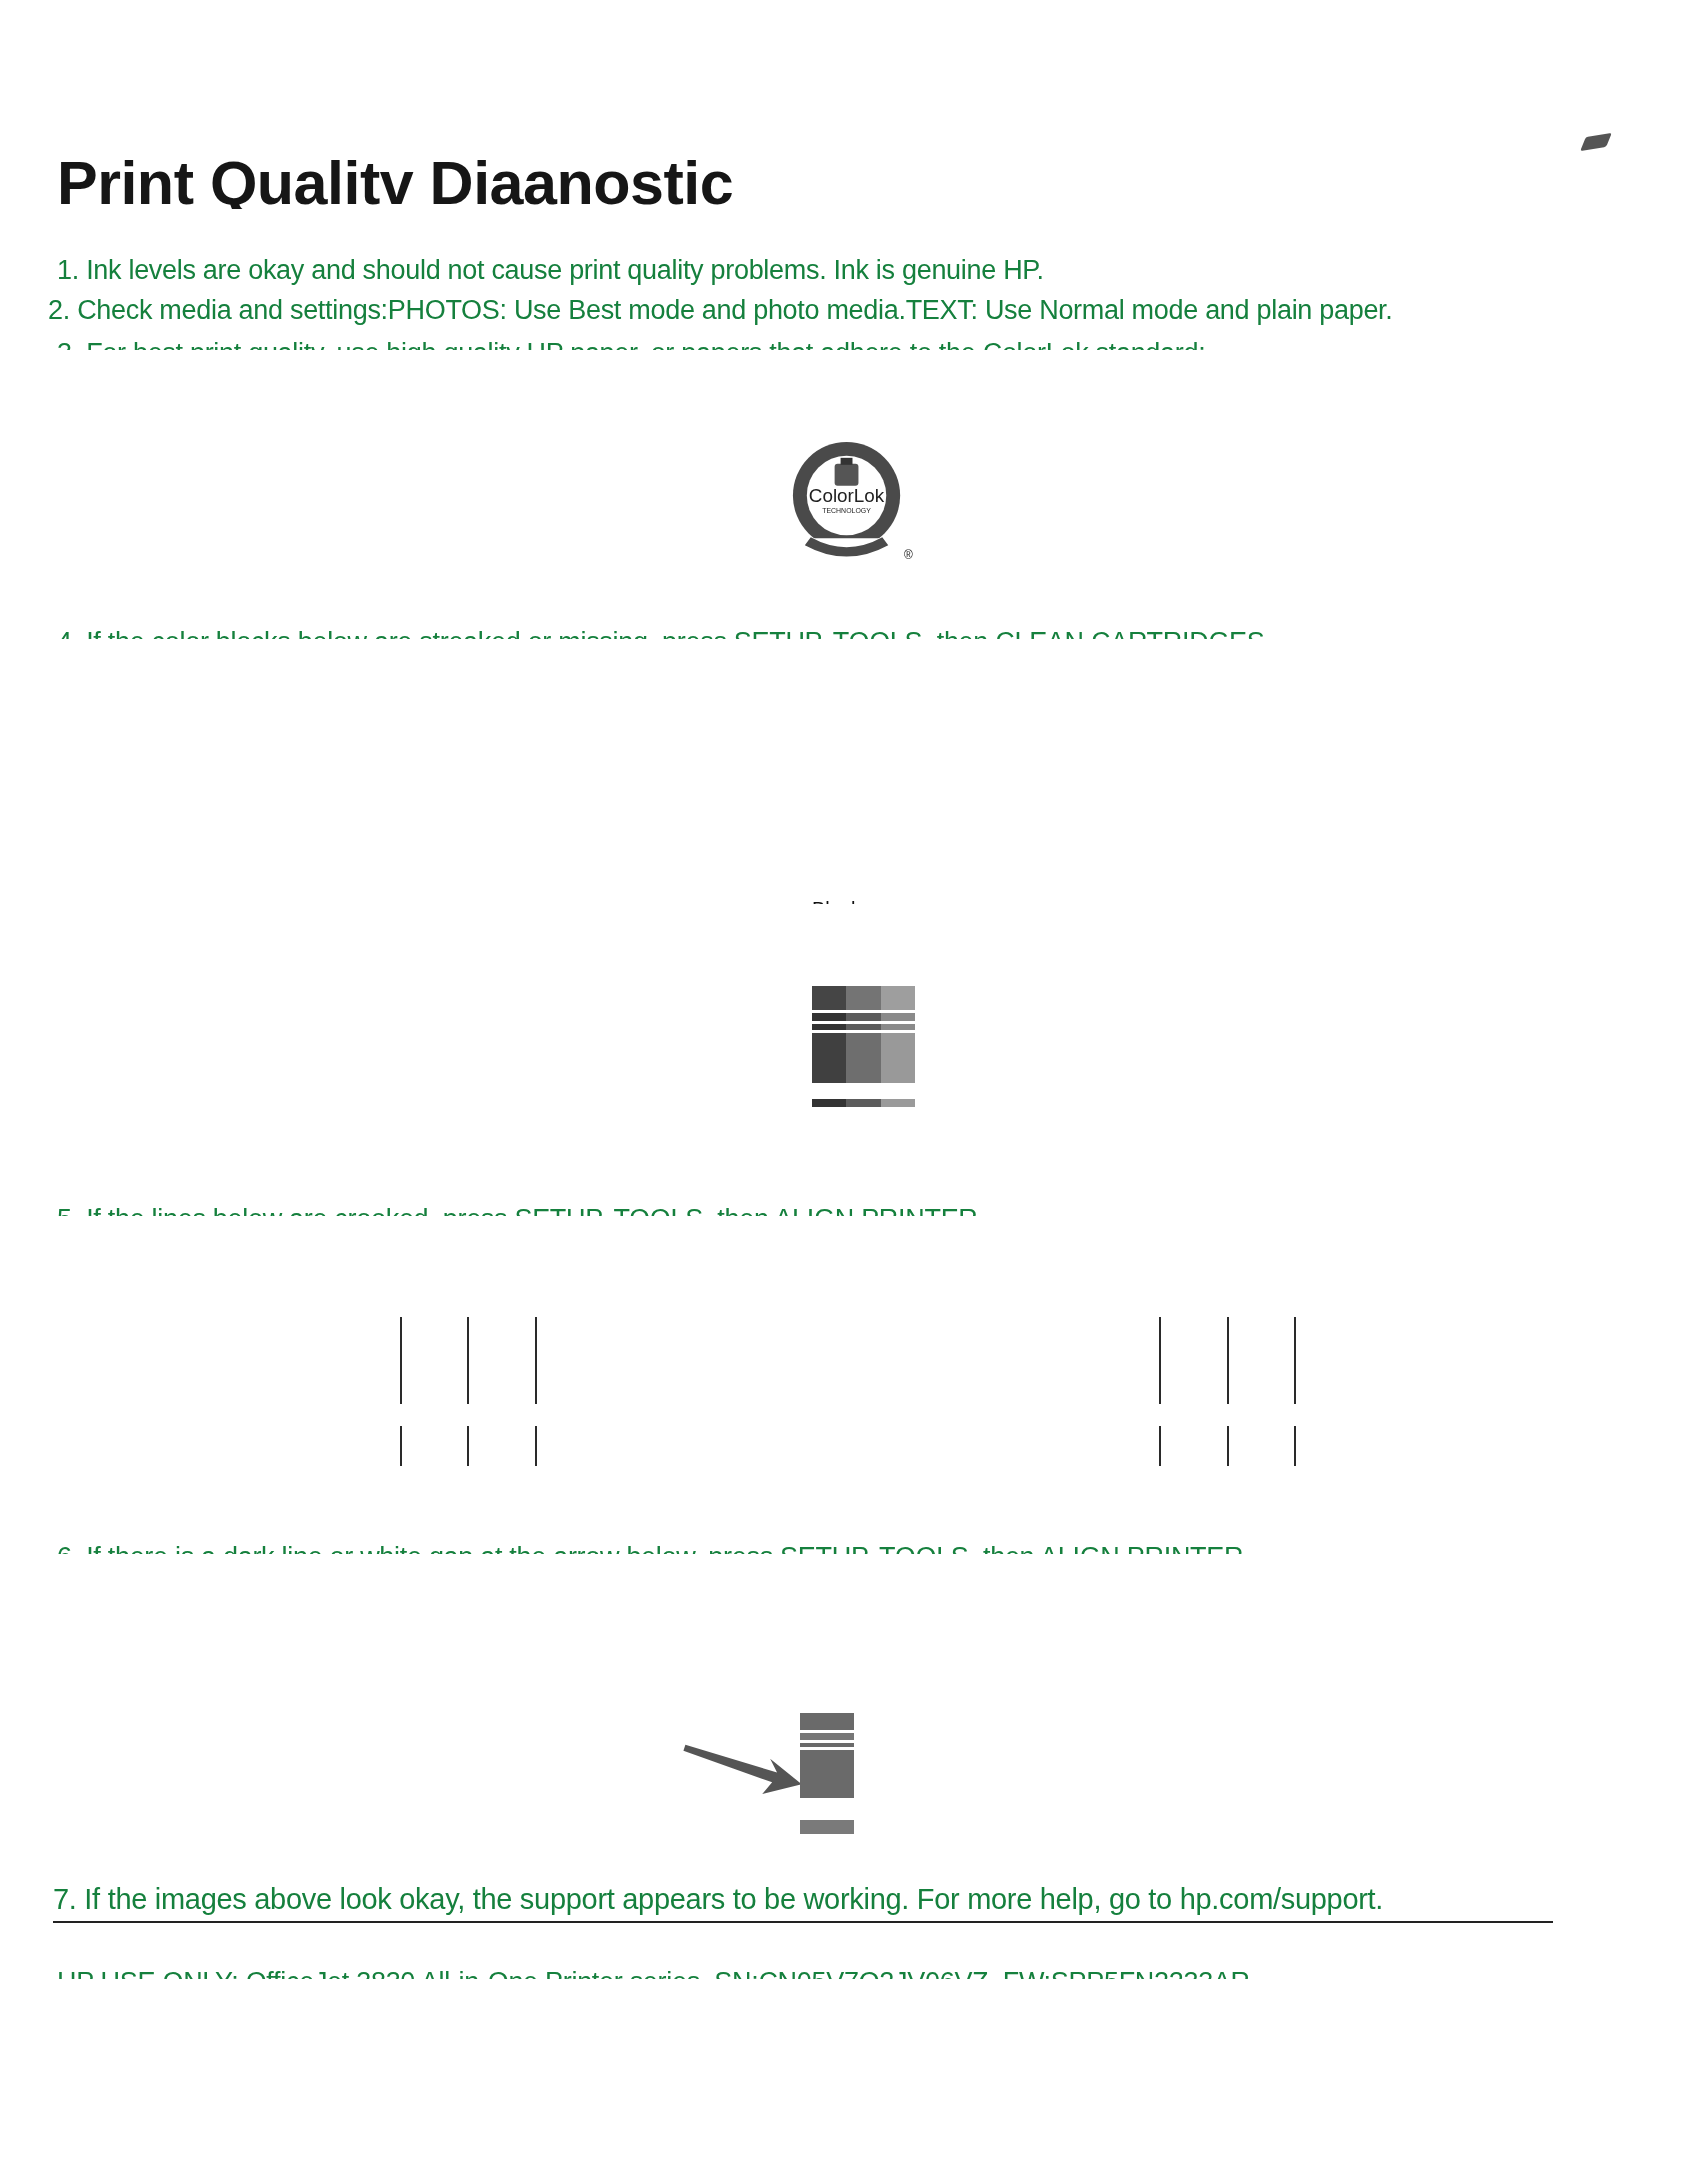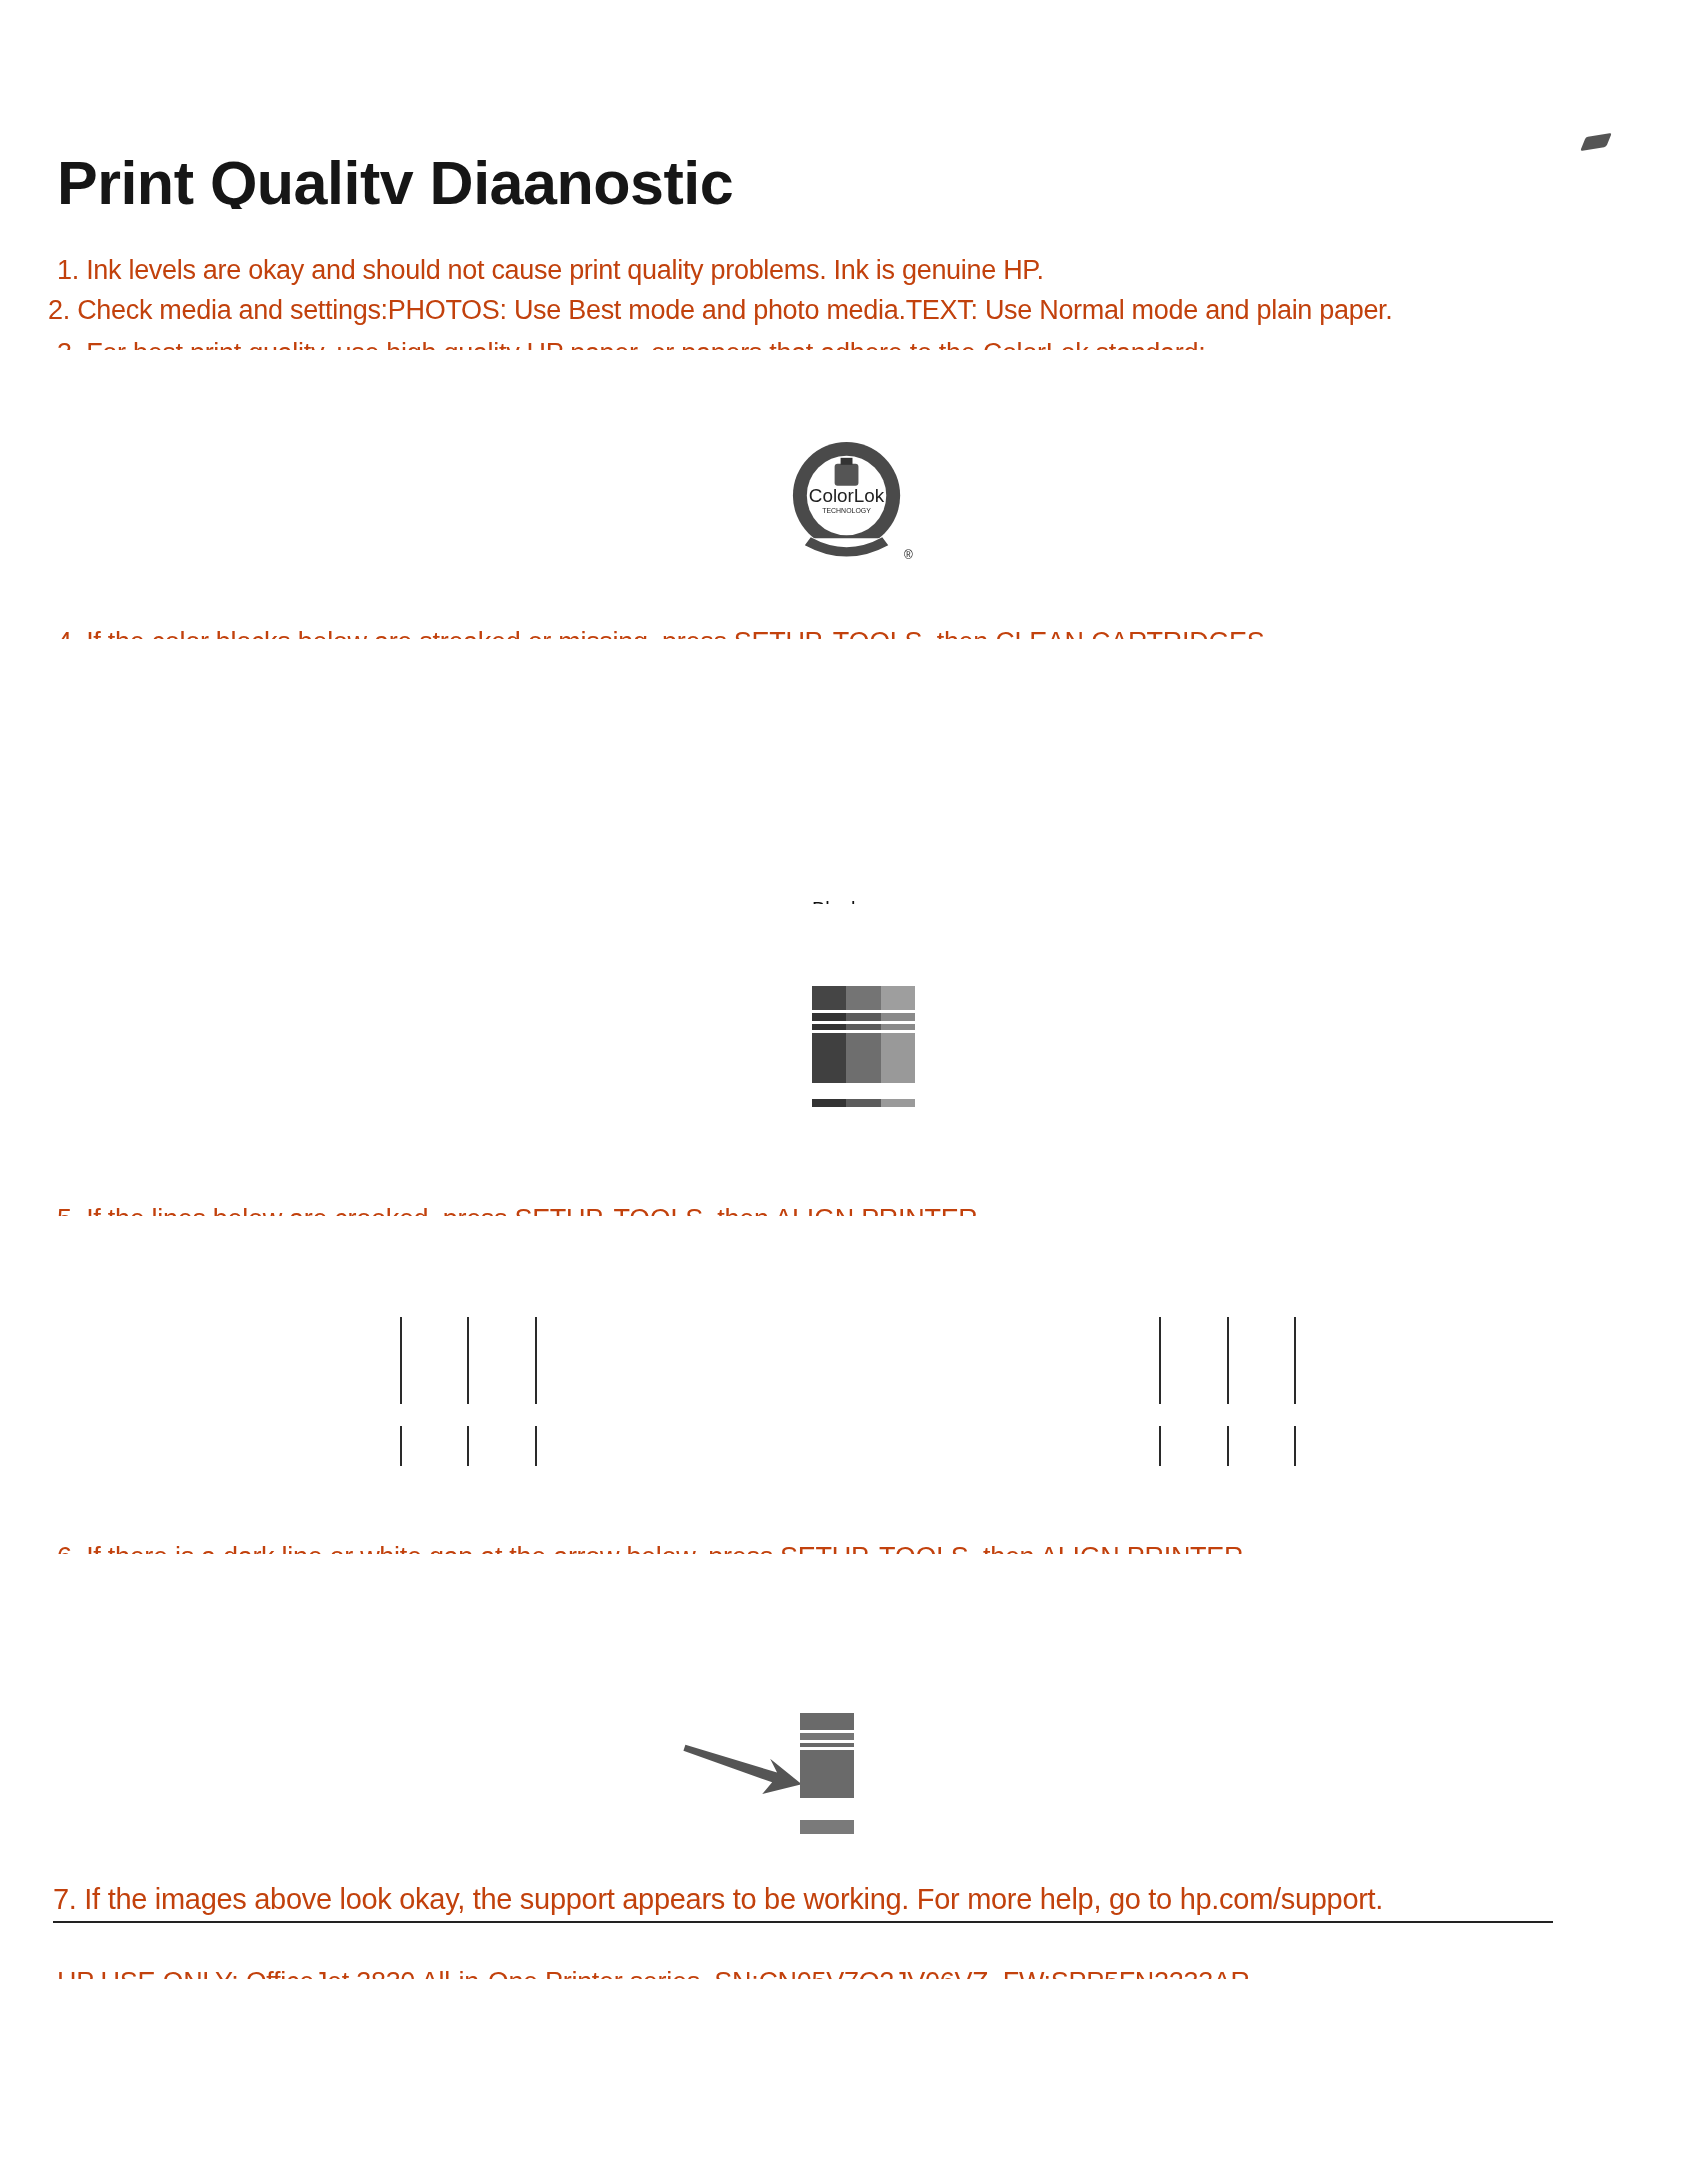--- a/index.html
+++ b/index.html
@@ -8,21 +8,21 @@
     background: #ffffff; color: #1a1a1a;
     font-family: "Liberation Sans", sans-serif;
   }
   .abs { position: absolute; }
   .title {
     left: 57px; top: 133px; font-size: 61px; font-weight: bold;
     letter-spacing: -0.5px; color: #161616; white-space: nowrap;
     height: 65px; overflow: hidden; line-height: 79px; margin-top: 11px;
   }
   .line {
-    font-size: 27px; white-space: nowrap; color: #c2410c; letter-spacing: -0.3px;
+    font-size: 27px; white-space: nowrap; color: #15803d; letter-spacing: -0.3px;
   }
   .clip { overflow: hidden; line-height: 34px; }
   .l1 { left: 57px; top: 255px; }
   .l2 { left: 48px; top: 295px; }
   .l3 { left: 57px; top: 336px; height: 14px; }
   .l4 { left: 57px; top: 625px; height: 14px; }
   .l5 { left: 57px; top: 1202px; height: 14px; }
   .l6 { left: 57px; top: 1540px; height: 14px; }
   .l7 { left: 53px; top: 1883px; font-size: 29px; }
   .rule { left: 53px; top: 1921px; width: 1500px; height: 2px; background: #222; }

